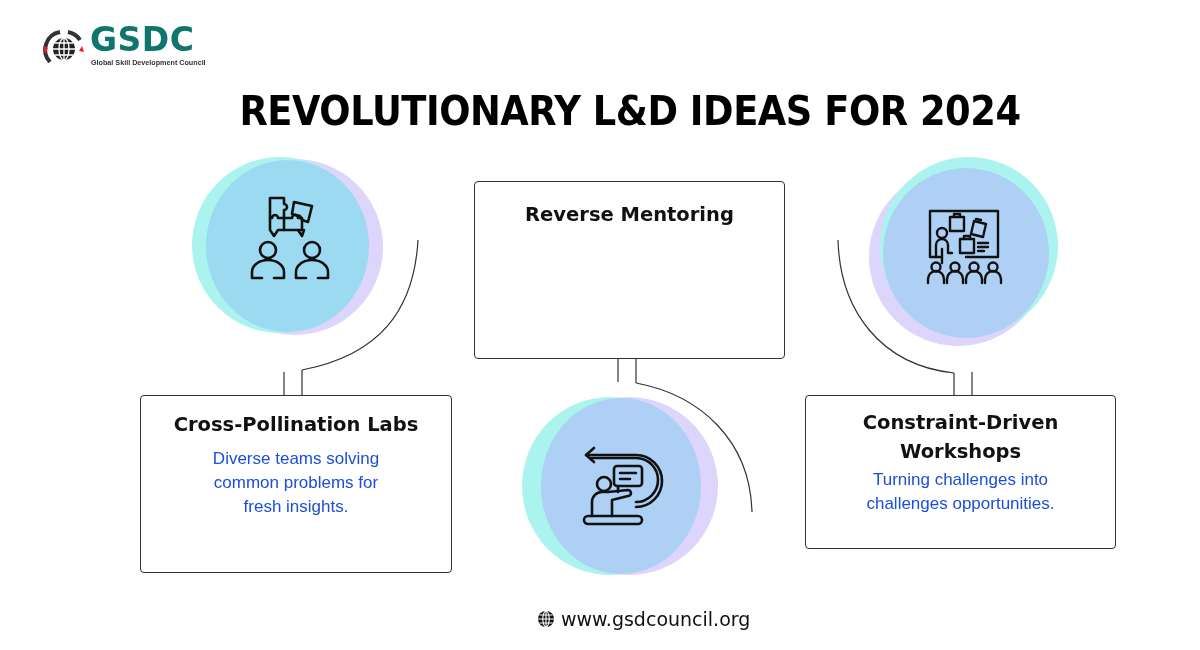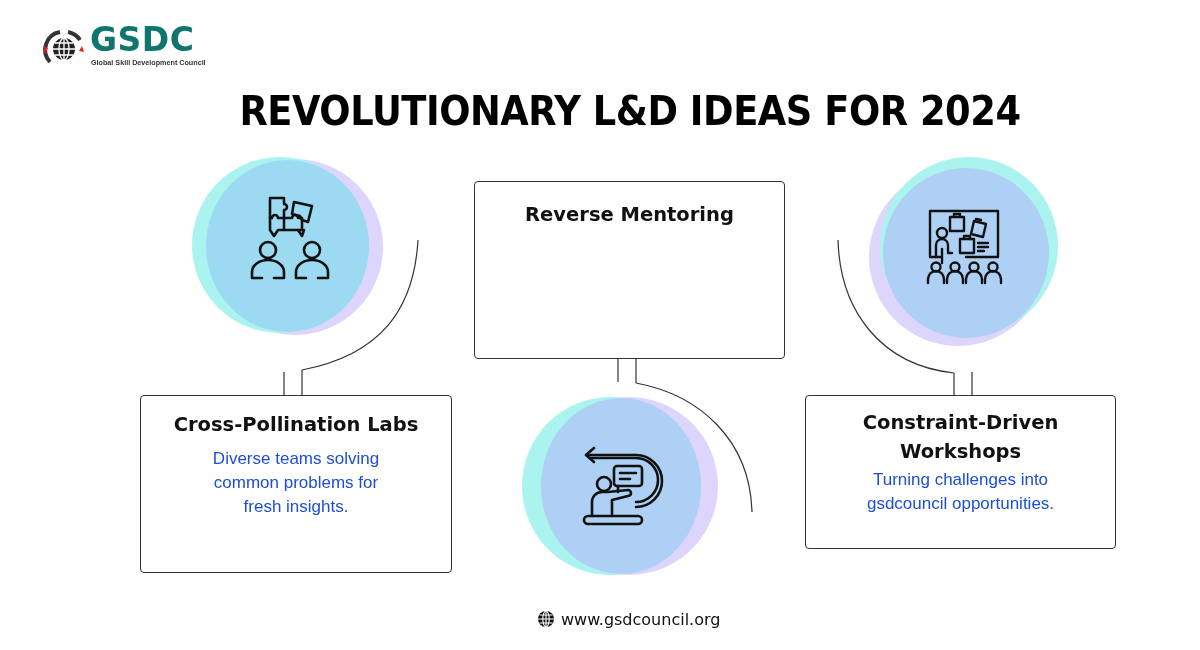--- a/index.html
+++ b/index.html
@@ -16,21 +16,21 @@
     .circle { position: absolute; border-radius: 50%; }
     .icon-svg { position: absolute; }
 
     svg.lines { position: absolute; left: 0; top: 0; width: 1200px; height: 650px; pointer-events: none; }
 
     .card { position: absolute; border: 1.4px solid #333; border-radius: 4px; background: transparent; text-align: center; }
     .card-title { font-family: "DejaVu Sans", sans-serif; font-weight: bold; font-size: 19.5px; color: #111; line-height: 29px; }
     .card-desc { font-family: Liberation Sans, sans-serif; font-size: 17px; color: #1d4ed8; line-height: 24px; }
 
     .footer { position: absolute; left: 537px; top: 608px; height: 22px; display: flex; align-items: center; gap: 6px; }
-    .footer-text { font-family: "DejaVu Sans", sans-serif; font-size: 16px; color: #111; }
+    .footer-text { font-family: "DejaVu Sans", sans-serif; font-size: 19px; color: #111; }
   </style>
 </head>
 <body>
 
 <div class="logo">
   <svg class="logo-mark" viewBox="0 0 48 48">
     <path d="M10 38 A18 18 0 0 1 20 8" fill="none" stroke="#333" stroke-width="4"></path>
     <path d="M28 8 A18 18 0 0 1 40 16" fill="none" stroke="#333" stroke-width="4"></path>
     <path d="M42 22 L44 28 L39 27 Z" fill="#ee1c25"></path>
     <path d="M5 30 L3 22 L8 24 Z" fill="#ee1c25"></path>
@@ -141,21 +141,21 @@
   </svg>
 </div>
 
 <div class="card" style="left:805px; top:395px; width:311px; height:154px;">
   <div style="margin-top:12px;">
     <div class="card-title">Constraint-Driven</div>
     <div class="card-title">Workshops</div>
   </div>
   <div style="margin-top:2px;">
     <div class="card-desc">Turning challenges into</div>
-    <div class="card-desc">gsdcouncil opportunities.</div>
+    <div class="card-desc">challenges opportunities.</div>
   </div>
 </div>
 
 <div class="footer">
   <svg width="18" height="18" viewBox="0 0 18 18">
     <circle cx="9" cy="9" r="8" fill="#111"></circle>
     <g fill="none" stroke="#fff" stroke-width="1.1">
       <ellipse cx="9" cy="9" rx="3.2" ry="8"></ellipse>
       <path d="M1 9 H17 M9 1 V17 M2.5 5 H15.5 M2.5 13 H15.5"></path>
     </g>

